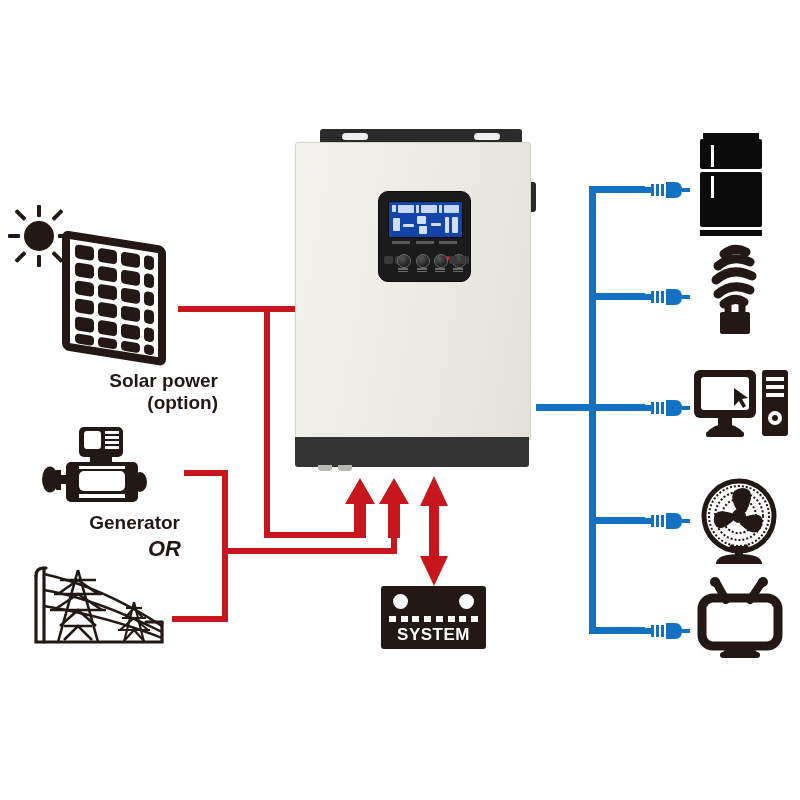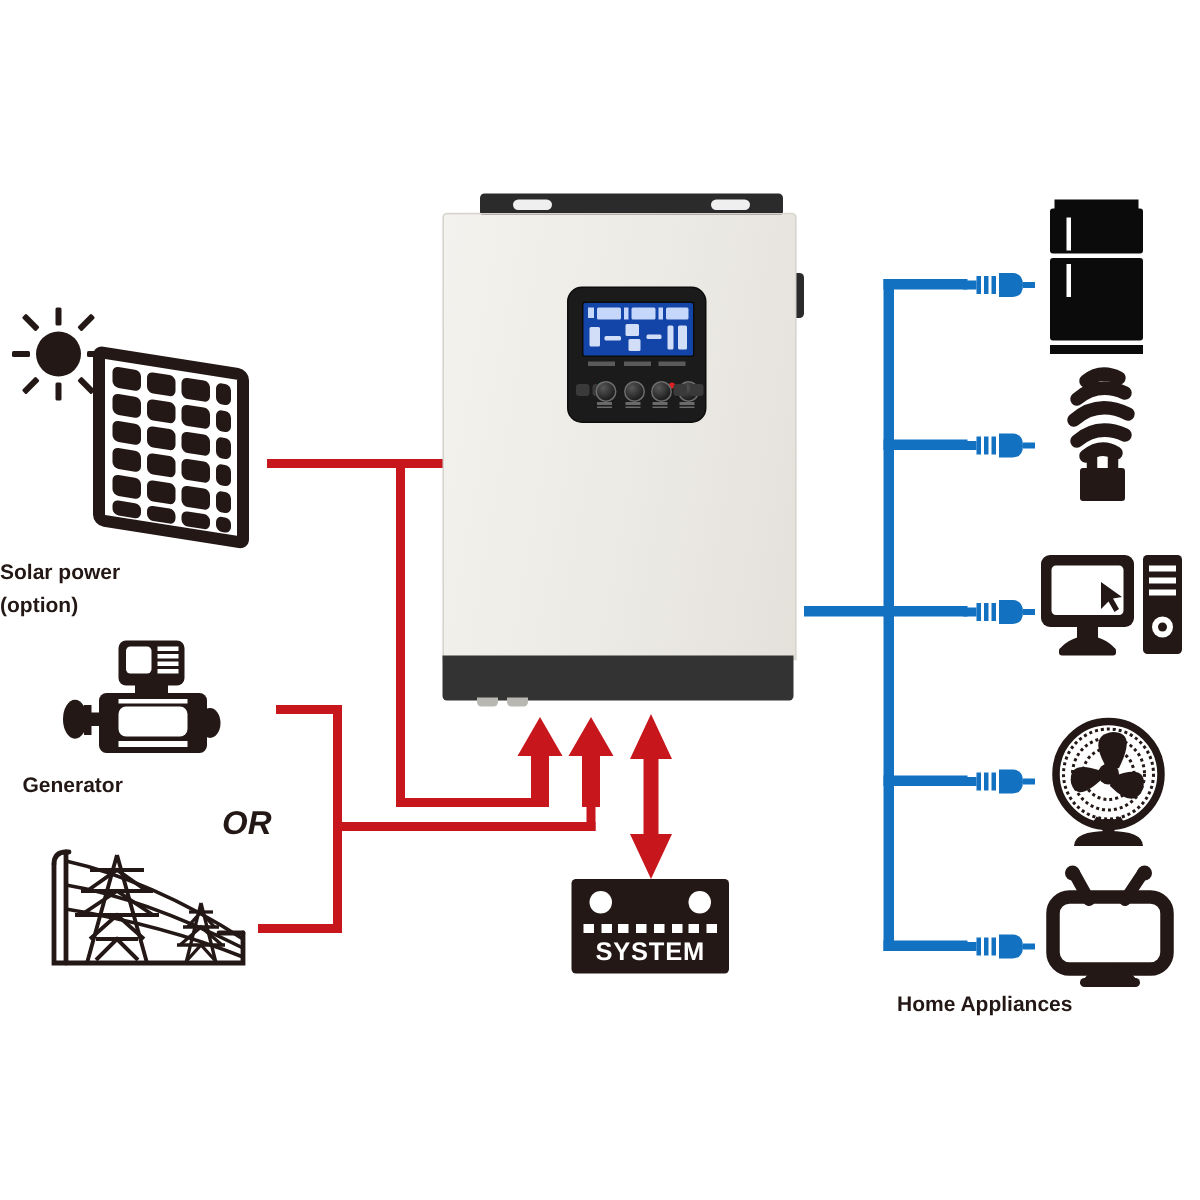--- a/index.html
+++ b/index.html
@@ -16,22 +16,22 @@
     background:#108540;display:flex;align-items:center;justify-content:center;
   }
   .banner-title{
     color:#ffffff;font-size:46px;font-weight:700;letter-spacing:1.5px;
     font-family:"Liberation Sans","DejaVu Sans",sans-serif;
     line-height:1;white-space:nowrap;
   }
 
   
   .lbl{
-    position:absolute;text-align:left;color:#231815;
-    font-weight:700;font-size:14px;line-height:22px;white-space:pre-line;
+    position:absolute;text-align:right;color:#231815;
+    font-weight:700;font-size:19px;line-height:22px;white-space:pre-line;
   }
   .lbl-or{
     position:absolute;color:#231815;font-style:italic;font-weight:600;
     font-size:22px;line-height:1;
   }
 
   
   .wire{position:absolute;background:#c8161d;}
   .bwire{position:absolute;background:#1271c0;}
 
@@ -487,15 +487,14 @@
       <circle cx="17" cy="6" r="5" fill="#231815"></circle>
       <circle cx="65" cy="6" r="5" fill="#231815"></circle>
       <rect x="4" y="22" width="76" height="48" rx="11" fill="none" stroke="#231815" stroke-width="9"></rect>
       <g fill="#231815">
         <path d="M22 80 Q30 68 42 68 Q54 68 62 80 Z"></path>
         <rect x="22" y="76" width="40" height="6" rx="3"></rect>
       </g>
     </svg>
   </div>
 
-  <div class="lbl" style="left:598px;top:658px;width:202px;">Home Appliances</div>
 
 </div>
 
 </body></html>

